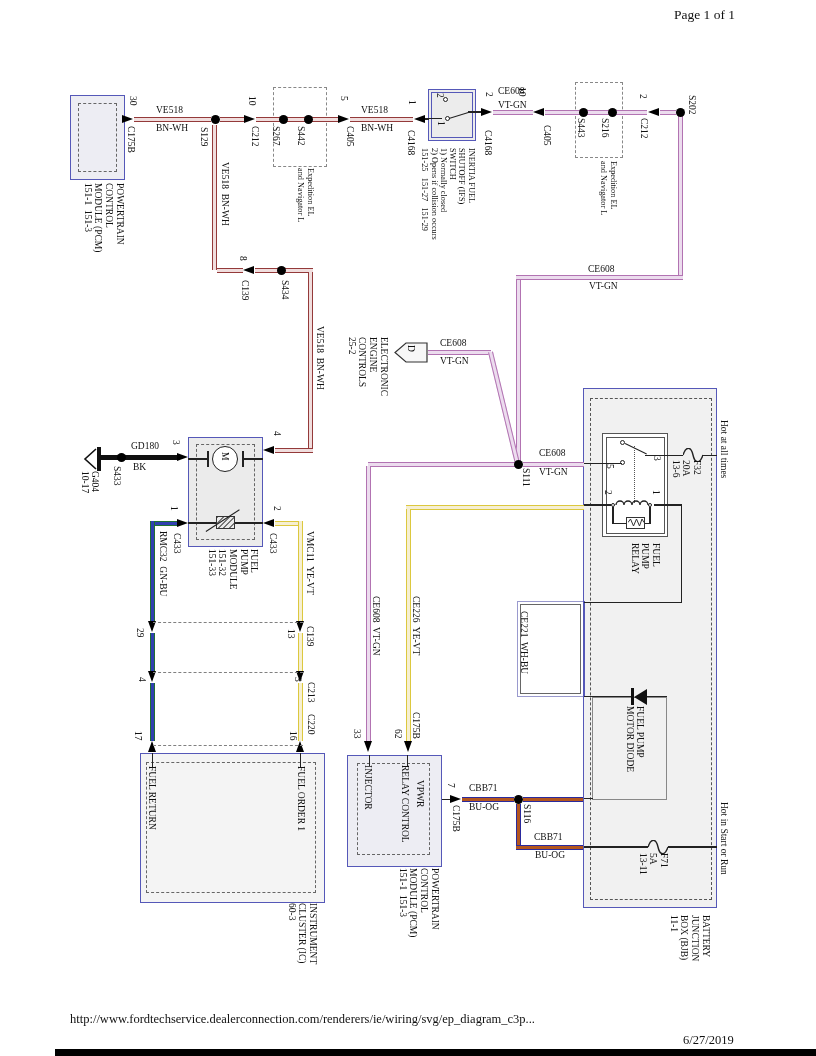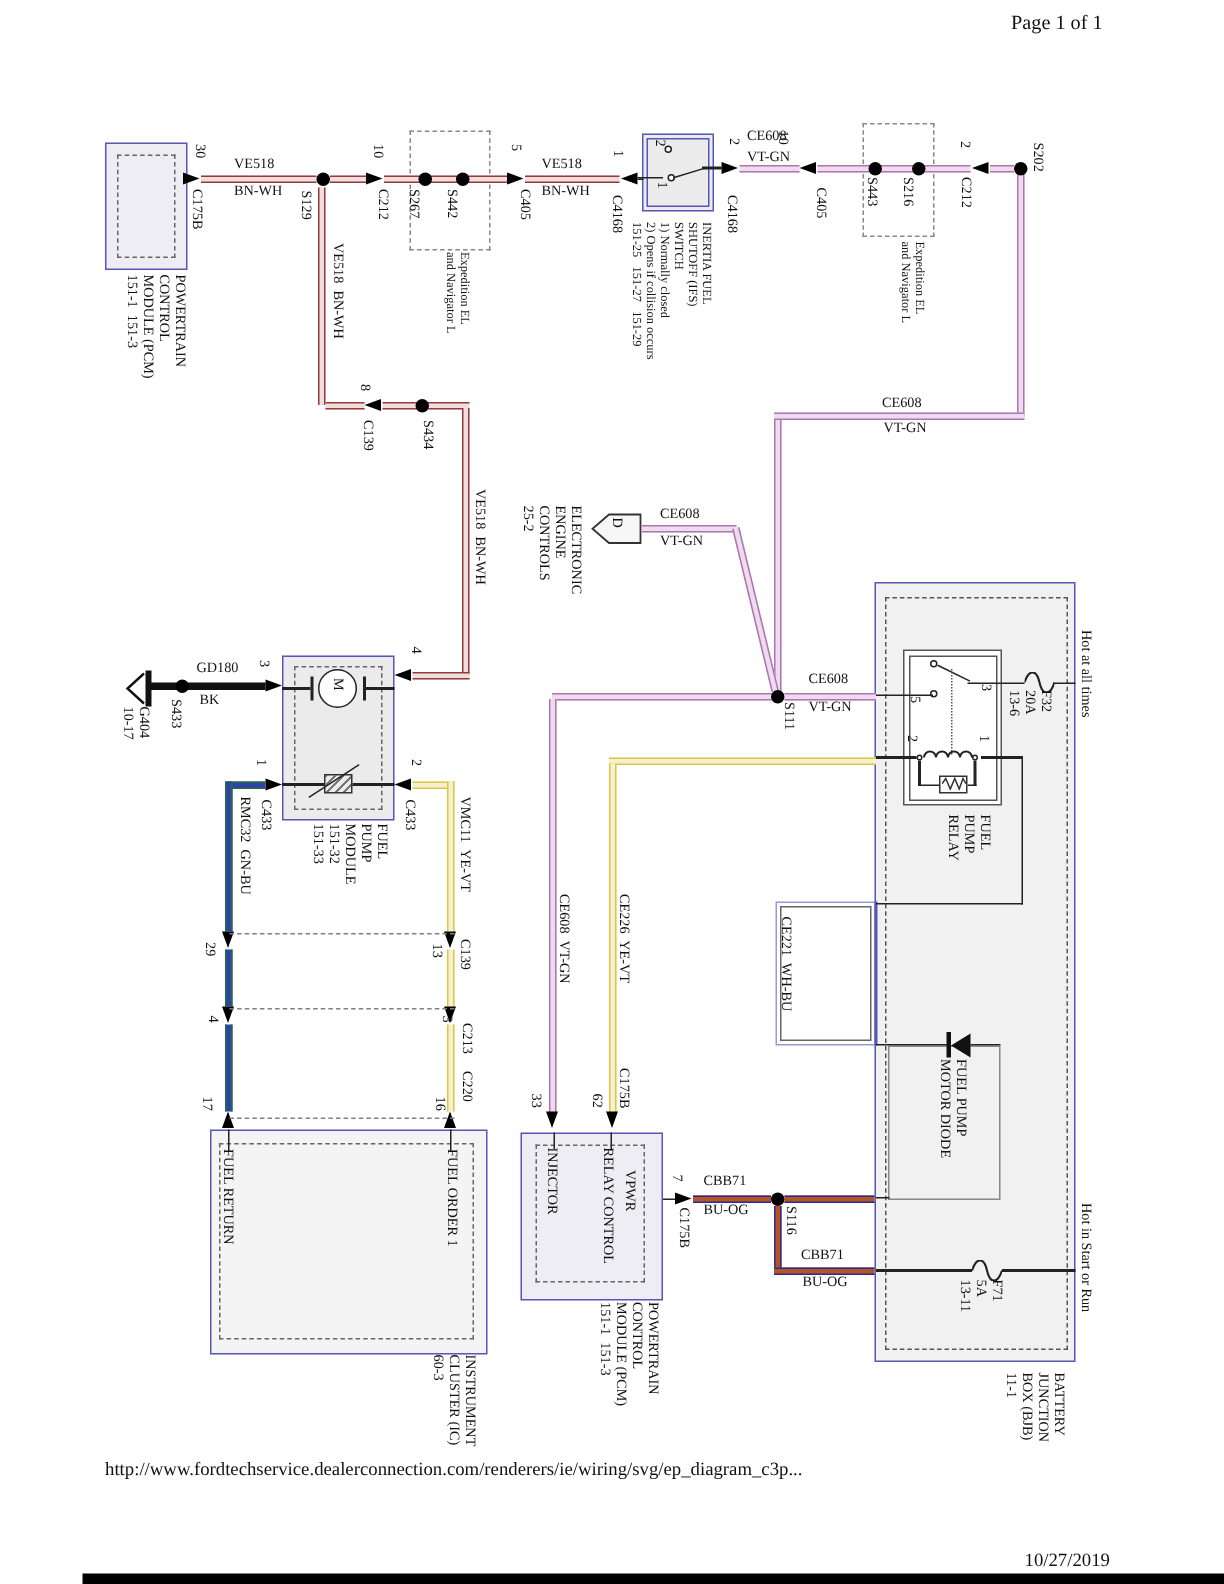--- a/index.html
+++ b/index.html
@@ -33,22 +33,22 @@
   .dashbox{position:absolute;border:1.3px dashed #888;background:#fff;box-sizing:border-box}
   .circ{position:absolute;border:1.1px solid #222;border-radius:50%;background:#fff;box-sizing:border-box}
   .rot{transform-origin:left center}
 </style>
 </head>
 <body>
 
 <div id="canvas">
 
   <span class="lab big" style="left:674px;top:7px">Page 1 of 1</span>
-  <span class="lab" style="left:70px;top:972px;font-size:12.5px">http://www.fordtechservice.dealerconnection.com/renderers/ie/wiring/svg/ep_diagram_c3p...</span>
-  <span class="lab" style="left:683px;top:1033px;font-size:12.5px">10/27/2019</span>
+  <span class="lab" style="left:70px;top:1012px;font-size:12.5px">http://www.fordtechservice.dealerconnection.com/renderers/ie/wiring/svg/ep_diagram_c3p...</span>
+  <span class="lab" style="left:683px;top:1033px;font-size:12.5px">6/27/2019</span>
   <div style="position:absolute;left:55px;top:1049px;width:761px;height:7px;background:#000"></div>
 
   <div class="bbox" style="left:70px;top:95px;width:55px;height:85px"></div>
   <div class="dashin" style="left:78px;top:103px;width:39px;height:69px"></div>
   <div class="lab vt" style="left:82px;top:183px">POWERTRAIN
 CONTROL
 MODULE (PCM)
 151-1  151-3</div>
 
   <div class="dashbox" style="left:273px;top:87px;width:54px;height:80px"></div>

